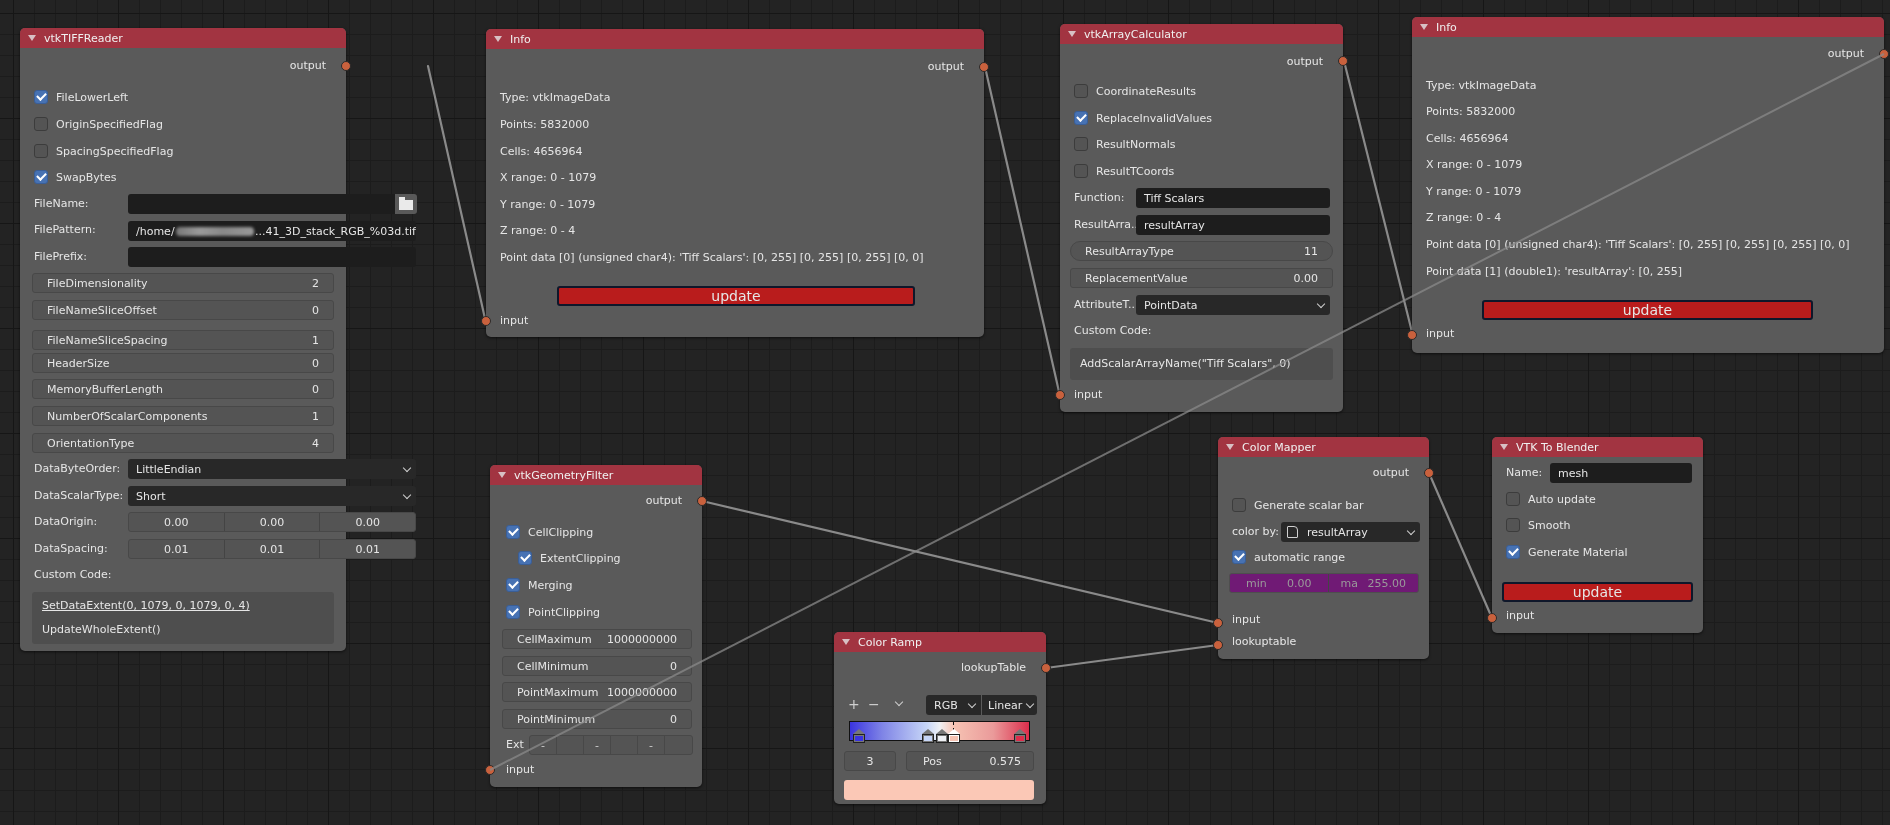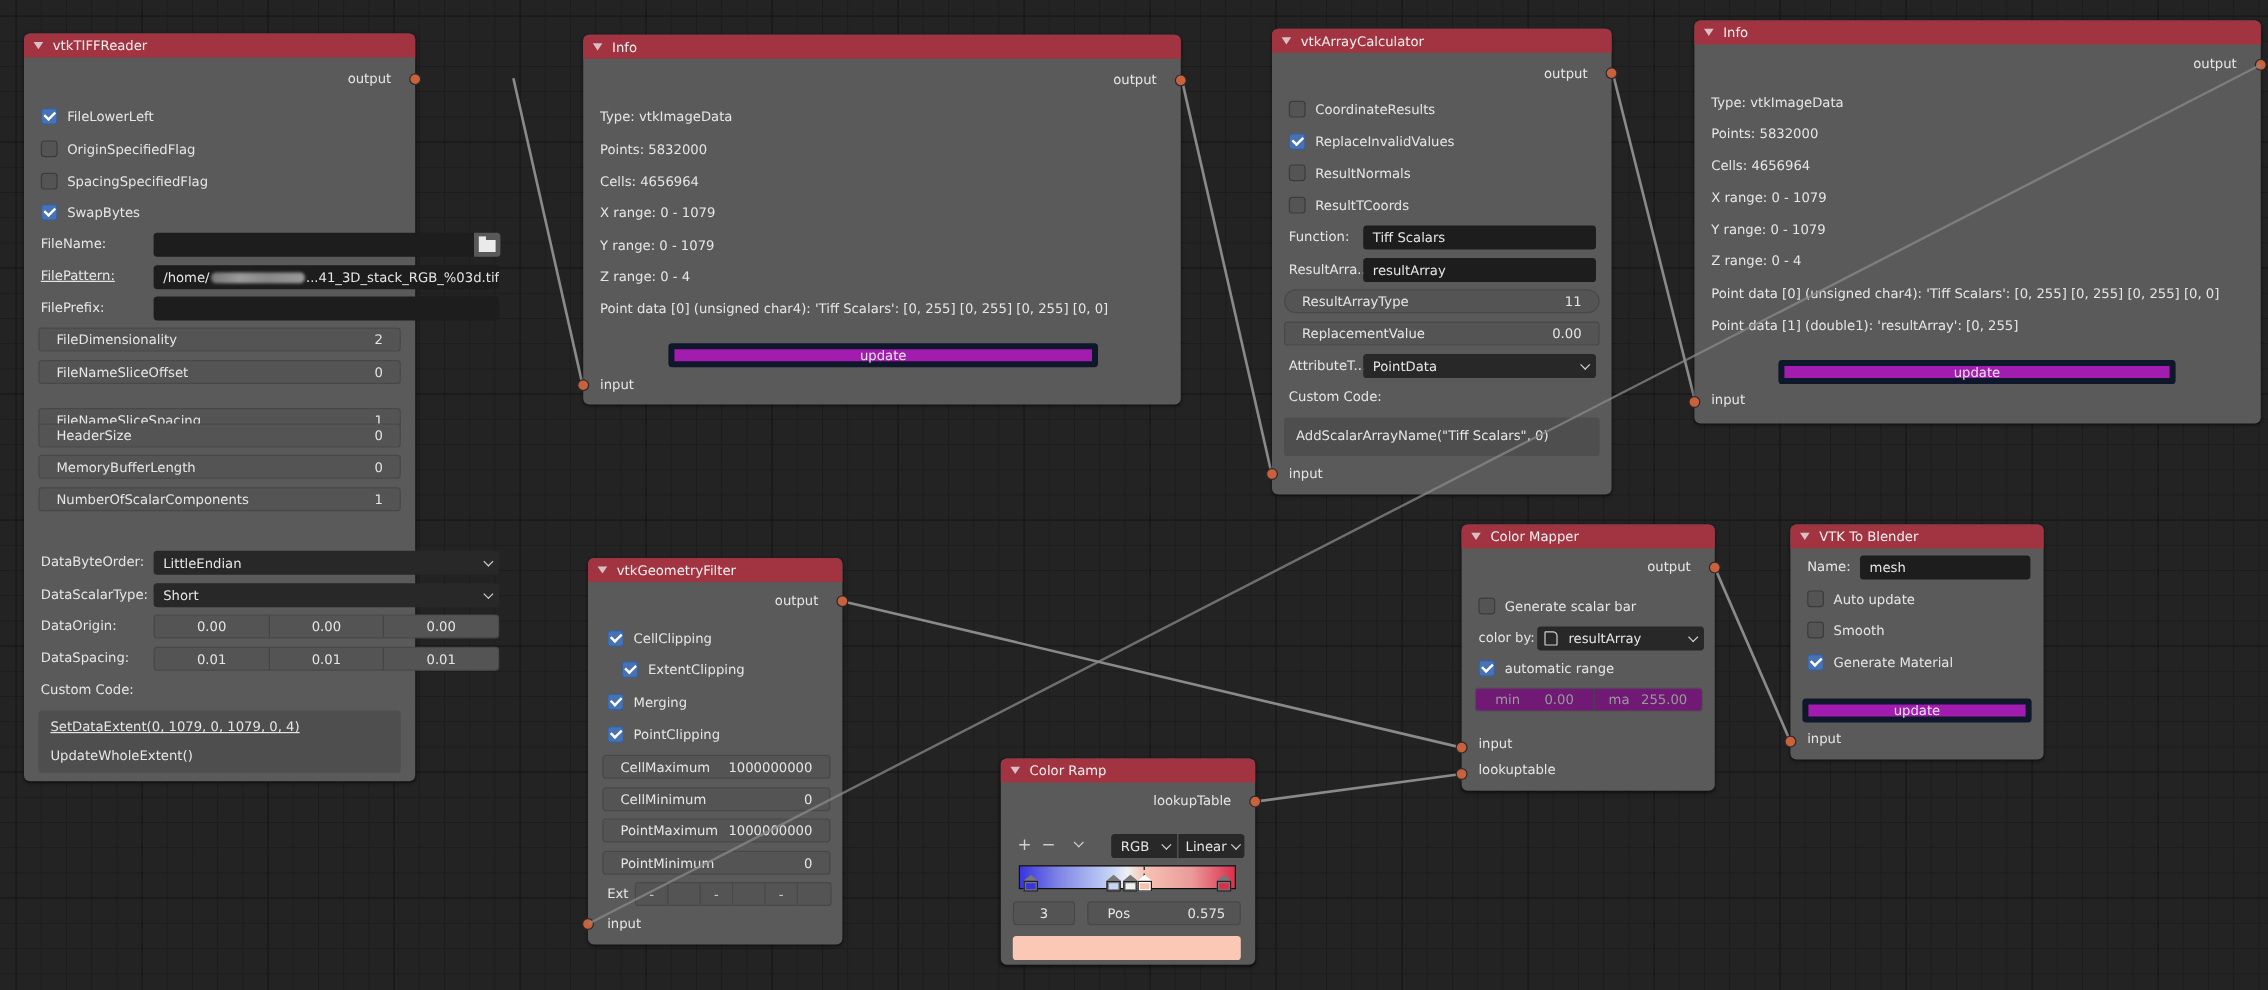--- a/index.html
+++ b/index.html
@@ -94,23 +94,23 @@
     flex: 1; display: flex; align-items: center; justify-content: center;
     font-size: 11px; color: #e6e6e6; border-right: 1px solid #444; cursor: ew-resize;
   }
   .vec3 > div:last-child { border-right: none; }
   .code-box {
     position: absolute; left: 12px; right: 12px; background: #4e4e4e;
     border-radius: 3px;
   }
   .code-line { position: absolute; left: 10px; font-size: 11px; color: #e6e6e6; white-space: nowrap; }
   .btn {
-    position: absolute; height: 20px; background: #a21caf; border: 5px solid #0f172a;
+    position: absolute; height: 20px; background: #b91c1c; border: 2px solid #0f172a;
     border-radius: 3px; display: flex; align-items: center; justify-content: center;
-    font-size: 11px; color: #e6e6e6; cursor: pointer;
+    font-size: 14px; color: #e6e6e6; cursor: pointer;
   }
   .folder-btn {
     position: absolute; width: 22px; height: 20px; background: #595959;
     border-radius: 0 3px 3px 0; display: flex; align-items: center; justify-content: center;
     cursor: pointer;
   }
   .folder-icon { width: 14px; height: 10px; background: #eaeaea; position: relative; margin-top: 2px; }
   .folder-icon::before { content: ""; position: absolute; left: 0; top: -3px; width: 6px; height: 3px; background: #eaeaea; }
   .blur {
     display: inline-block; width: 80px; height: 9px; vertical-align: middle;
@@ -180,53 +180,57 @@
     <div class="checkbox on"></div>
     <span>SwapBytes</span>
   </div>
 
   <span class="field-label" style="top:169px;">FileName:</span>
   <div class="text-input" style="left:108px;top:166px;width:268px;border-radius:3px 0 0 3px;"></div>
   <div class="folder-btn" style="left:375px;top:166px;">
     <div class="folder-icon"></div>
   </div>
 
-  <span class="field-label" style="top:195px;text-decoration:underline;">FilePattern:</span>
+  <span class="field-label" style="top:195px;">FilePattern:</span>
   <div class="text-input" style="left:108px;top:193px;width:288px;">
     <span>/home/</span>
       <span class="blur"></span>
       <span>...41_3D_stack_RGB_%03d.tif</span>
   </div>
 
   <span class="field-label" style="top:222px;">FilePrefix:</span>
   <div class="text-input" style="left:108px;top:219px;width:288px;"></div>
 
   <div class="num-field" style="top:245px;">
     <span>FileDimensionality</span>
     <span>2</span>
   </div>
   <div class="num-field" style="top:272px;">
     <span>FileNameSliceOffset</span>
     <span>0</span>
   </div>
-  <div class="num-field" style="top:312px;">
+  <div class="num-field" style="top:302px;">
     <span>FileNameSliceSpacing</span>
     <span>1</span>
   </div>
   <div class="num-field" style="top:325px;">
     <span>HeaderSize</span>
     <span>0</span>
   </div>
   <div class="num-field" style="top:351px;">
     <span>MemoryBufferLength</span>
     <span>0</span>
   </div>
   <div class="num-field" style="top:378px;">
     <span>NumberOfScalarComponents</span>
     <span>1</span>
+  </div>
+  <div class="num-field" style="top:405px;">
+    <span>OrientationType</span>
+    <span>4</span>
   </div>
 
   <span class="field-label" style="top:434px;">DataByteOrder:</span>
   <div class="dropdown" style="left:108px;top:431px;width:288px;">
     <span>LittleEndian</span>
     <span class="chev"></span>
   </div>
 
   <span class="field-label" style="top:461px;">DataScalarType:</span>
   <div class="dropdown" style="left:108px;top:458px;width:288px;">

